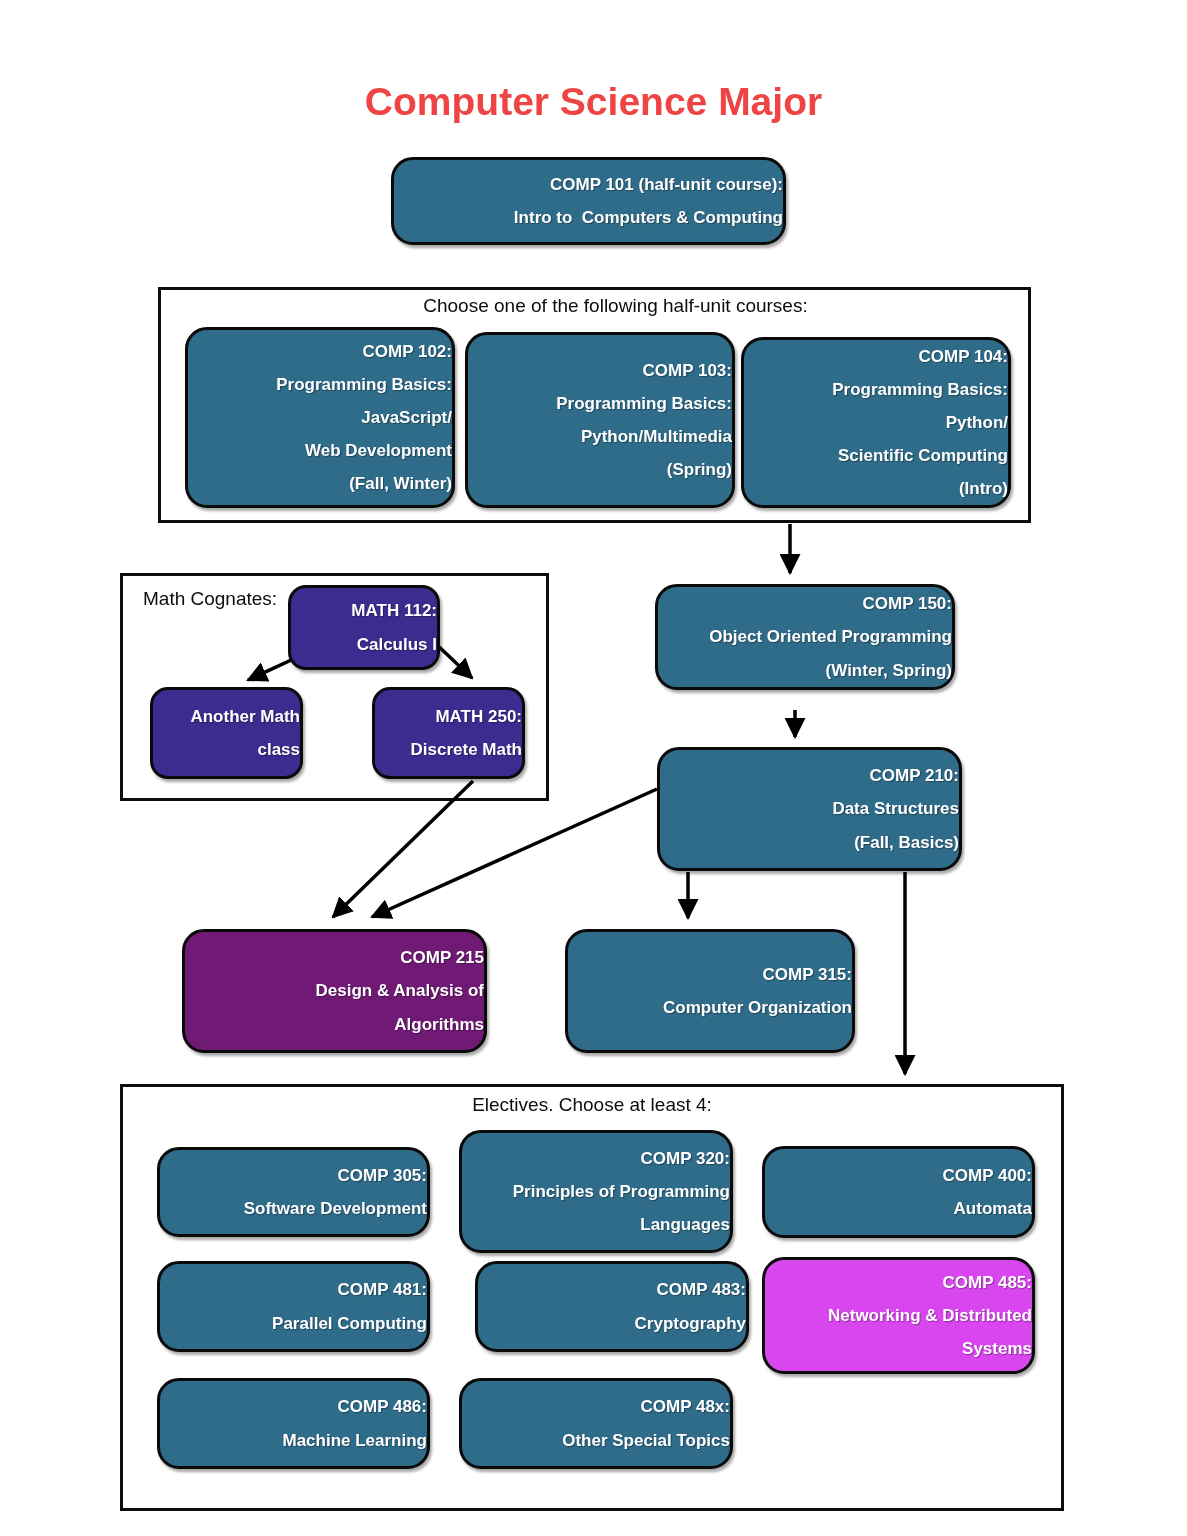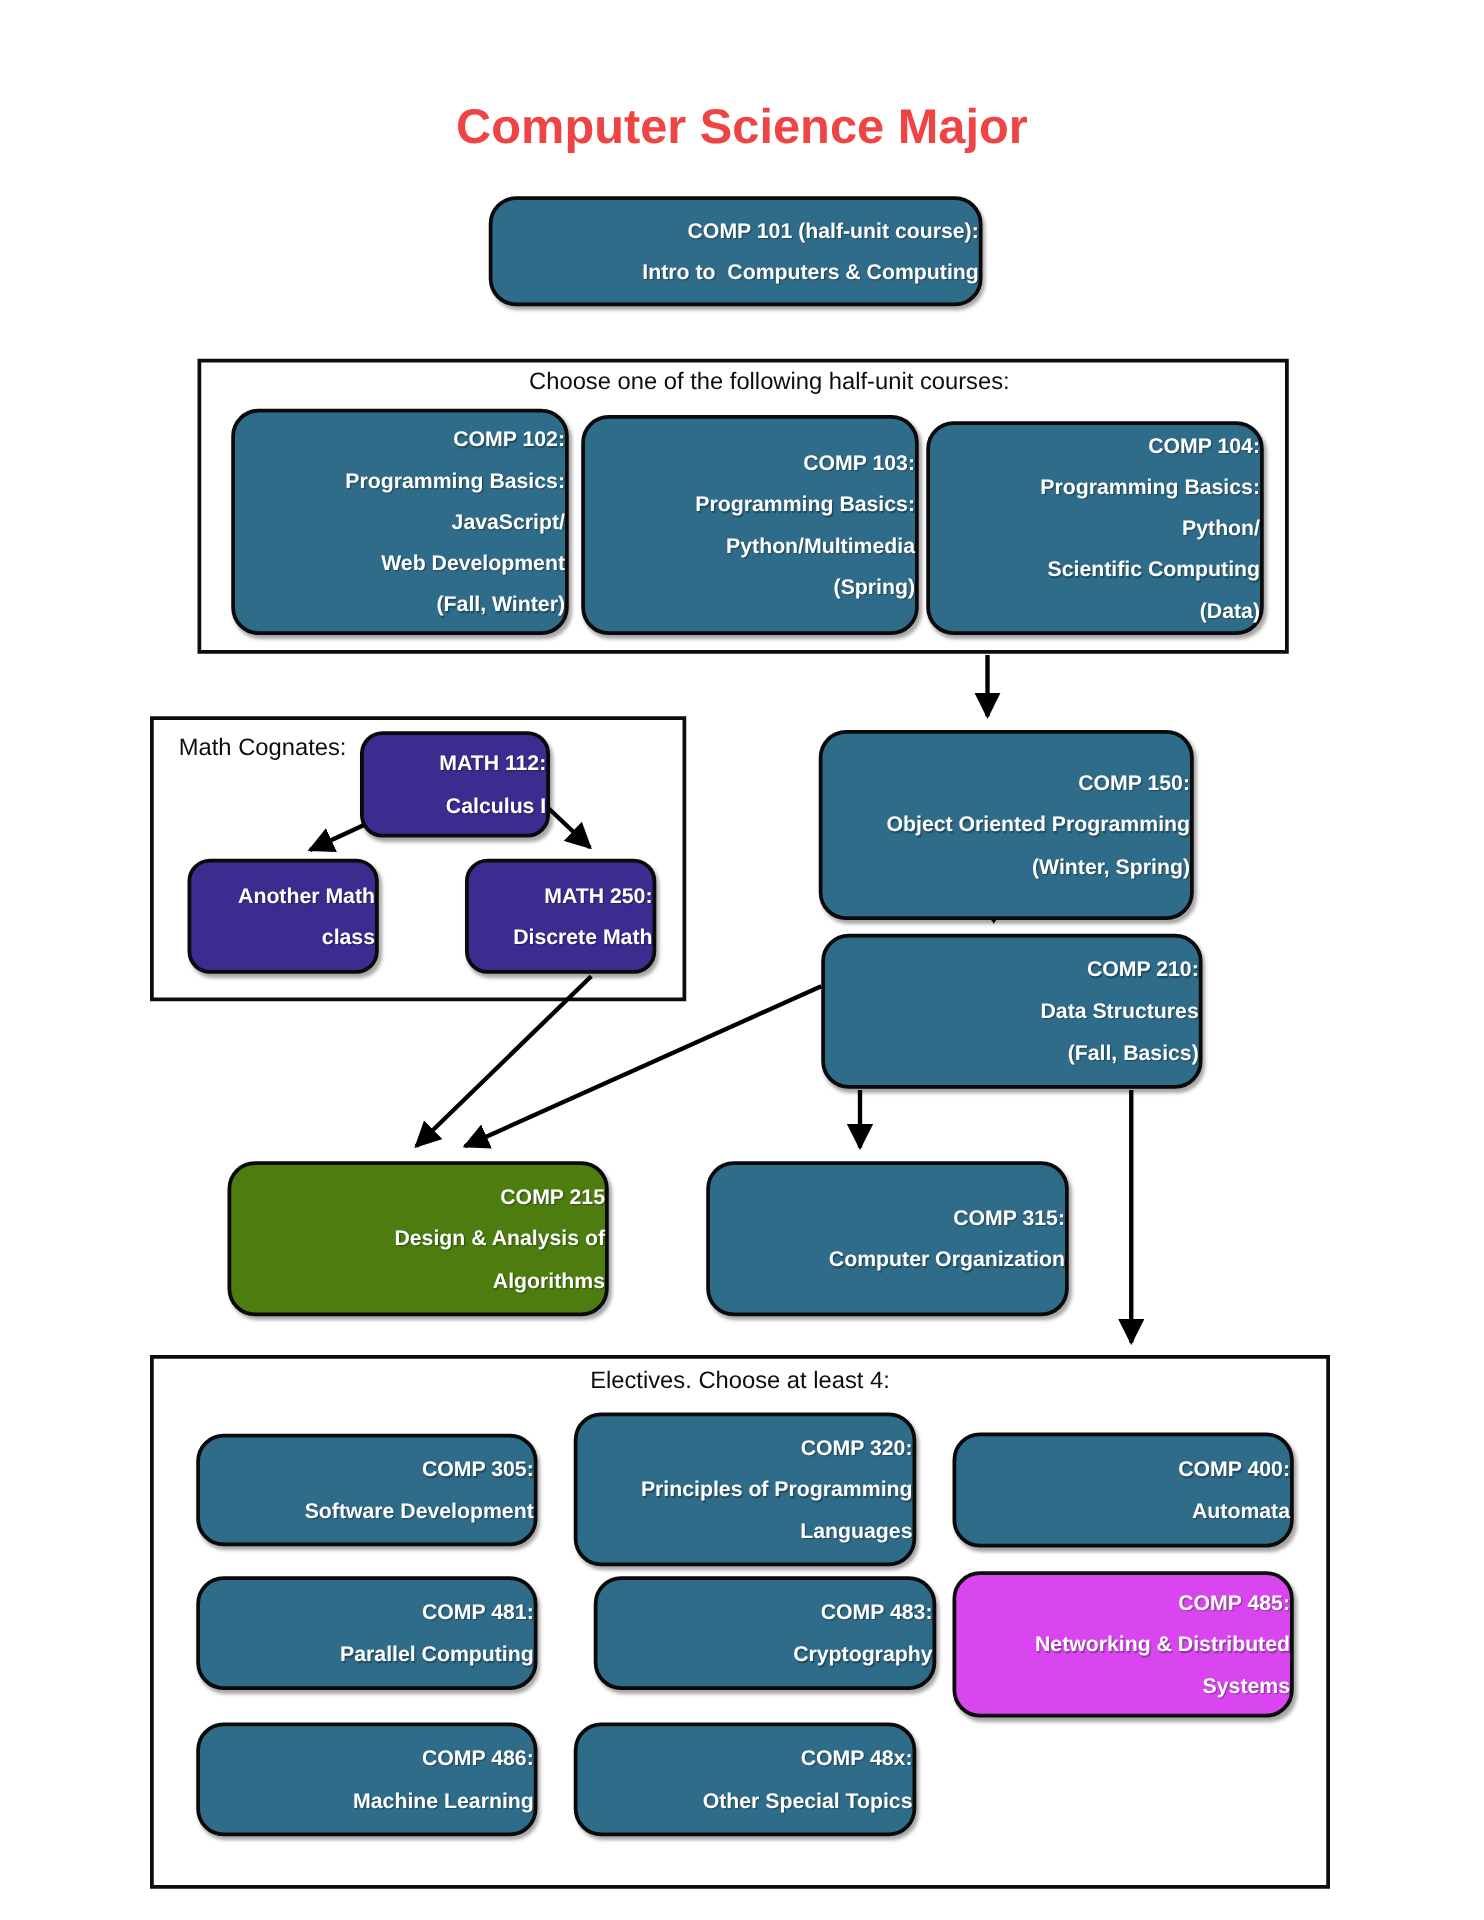--- a/index.html
+++ b/index.html
@@ -77,49 +77,49 @@
       <div>COMP 103:</div>
       <div>Programming Basics:</div>
       <div>Python/Multimedia</div>
       <div>(Spring)</div>
     </div>
   <div class="box" style="left: 741px; top: 337px; width: 270px; height: 171px; background-color: rgb(47, 108, 137);">
       <div>COMP 104:</div>
       <div>Programming Basics:</div>
       <div>Python/</div>
       <div>Scientific Computing</div>
-      <div>(Data)</div>
+      <div>(Intro)</div>
     </div>
 
   <div class="group" style="left:120px; top:573px; width:429px; height:228px;"></div>
   <div class="group-label left" style="top:588px; left:120px; width:429px;">Math Cognates:</div>
   <div class="box" style="left: 288px; top: 585px; width: 152px; height: 85px; border-radius: 18px; background-color: rgb(62, 43, 144);">
       <div>MATH 112:</div>
       <div>Calculus I</div>
     </div>
   <div class="box" style="left: 150px; top: 687px; width: 153px; height: 92px; border-radius: 18px; background-color: rgb(62, 43, 144);">
       <div>Another Math</div>
       <div>class</div>
     </div>
   <div class="box" style="left: 372px; top: 687px; width: 153px; height: 92px; border-radius: 18px; background-color: rgb(62, 43, 144);">
       <div>MATH 250:</div>
       <div>Discrete Math</div>
     </div>
 
-  <div class="box" style="left: 655px; top: 584px; width: 300px; height: 152px; background-color: rgb(47, 108, 137);">
+  <div class="box" style="left: 655px; top: 584px; width: 300px; height: 106px; background-color: rgb(47, 108, 137);">
       <div>COMP 150:</div>
       <div>Object Oriented Programming</div>
       <div>(Winter, Spring)</div>
     </div>
   <div class="box" style="left: 657px; top: 747px; width: 305px; height: 124px; background-color: rgb(47, 108, 137);">
       <div>COMP 210:</div>
       <div>Data Structures</div>
       <div>(Fall, Basics)</div>
     </div>
-  <div class="box" style="left: 182px; top: 929px; width: 305px; height: 124px; background-color: #4d7c0f;">
+  <div class="box" style="left: 182px; top: 929px; width: 305px; height: 124px; background-color: #701a75;">
       <div>COMP 215</div>
       <div>Design &amp; Analysis of</div>
       <div>Algorithms</div>
     </div>
   <div class="box" style="left: 565px; top: 929px; width: 290px; height: 124px; background-color: rgb(47, 108, 137);">
       <div>COMP 315:</div>
       <div>Computer Organization</div>
     </div>
 
   <div class="group" style="left:120px; top:1084px; width:944px; height:427px;"></div>

